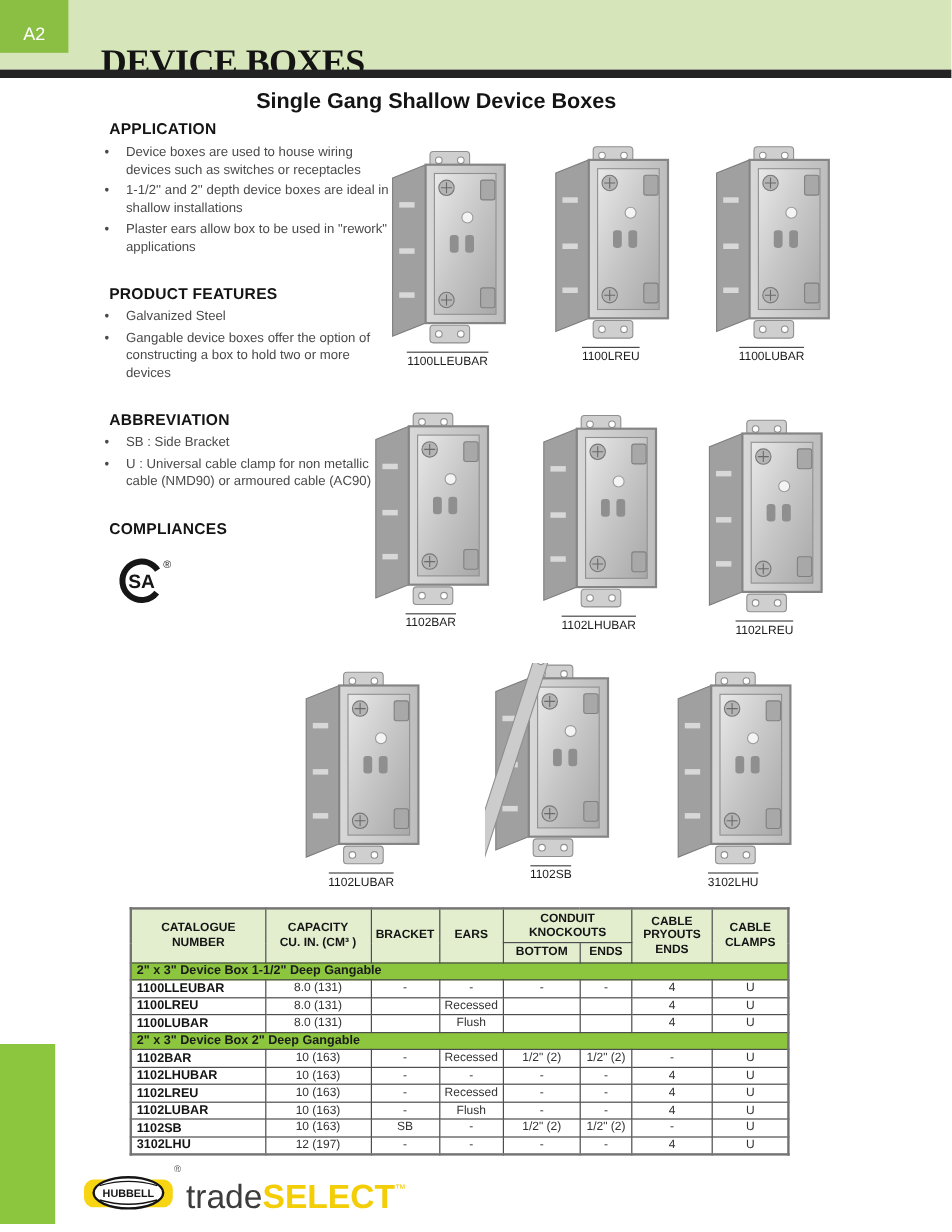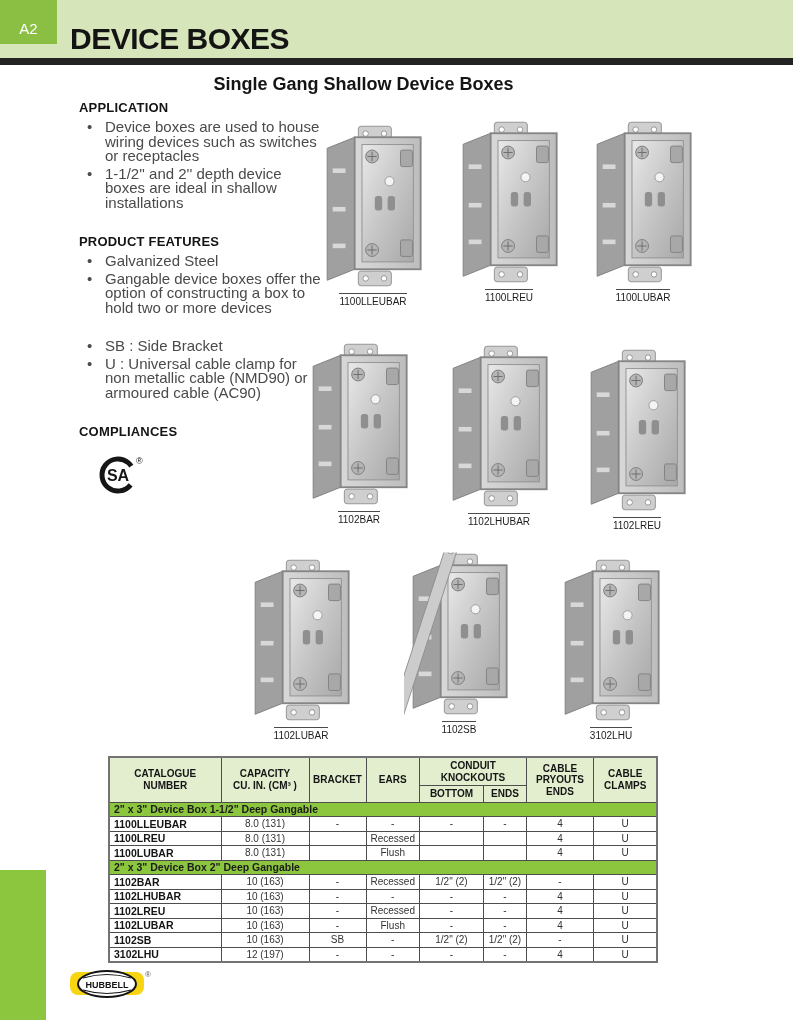--- a/index.html
+++ b/index.html
@@ -6,31 +6,31 @@
   body{
     width:793px;height:1027px;position:relative;background:#ffffff;
     font-family:"Liberation Sans","DejaVu Sans",sans-serif;color:#161616;
     overflow:hidden;
   }
   
   .banner{position:absolute;left:0;top:0;width:793px;height:58px;background:#d7e5ba;}
   .tab{position:absolute;left:0;top:0;width:57px;height:44px;background:#8abf44;
        display:flex;align-items:flex-end;justify-content:center;box-sizing:border-box;
        padding-bottom:7px;color:#ffffff;font-size:15px;}
-  .page-title{position:absolute;left:68px;top:20px;margin:2px;font-size:30px;line-height:34px;
-       font-weight:bold;letter-spacing:-0.5px;color:#141414;}
+  .page-title{position:absolute;left:68px;top:20px;margin:16px;font-size:30px;line-height:34px;
+       font-weight:bold;letter-spacing:-0.5px;color:#141414;font-family:Liberation Serif, serif;}
   .black-bar{position:absolute;left:0;top:58px;width:793px;height:7px;background:#232323;}
   
   .section-title{position:absolute;left:0;top:74px;width:727px;margin:0;text-align:center;
        font-size:18px;font-weight:bold;color:#141414;}
   
   .left-col{position:absolute;left:75px;top:100px;width:250px;}
-  .left-col h3{margin:0 0 5px 4px;font-size:13px;font-weight:bold;color:#141414;letter-spacing:0.2px;}
+  .left-col h3{margin:0 0 5px 16px;font-size:13px;font-weight:bold;color:#141414;letter-spacing:0.2px;}
   .left-col ul{list-style:none;margin:0 0 24px 0;padding:0;}
-  .left-col li{position:relative;padding-left:30px;font-size:15px;line-height:14.5px;
+  .left-col li{position:relative;padding-left:30px;font-size:11px;line-height:14.5px;
        color:#4a4a4a;margin:0 0 3px 0;}
   .left-col li::before{content:"•";position:absolute;left:12px;top:0;color:#4a4a4a;}
   .csa{margin:10px 0 0 22px;}
   
   .product{position:absolute;width:122px;margin:0;text-align:center;}
   .product svg.box{width:110px;height:168px;display:block;margin:0 auto;}
   .plabel{font-size:10px;color:#1c1c1c;display:inline-block;border-top:1px solid #4a4a4a;
        padding-top:2px;margin-top:3px;line-height:1.1;}
   .p0{left:312px;top:122px}.p1{left:448px;top:118px}.p2{left:582px;top:118px}
   .p3{left:298px;top:340px}.p4{left:438px;top:342px}.p5{left:576px;top:346px}
@@ -113,26 +113,28 @@
 </header>
 <div class="black-bar"></div>
 
 <h2 class="section-title">Single Gang Shallow Device Boxes</h2>
 
 <aside class="left-col">
   <h3>APPLICATION</h3>
   <ul>
     <li>Device boxes are used to house wiring devices such as switches or receptacles</li>
     <li>1-1/2'' and 2'' depth device boxes are ideal in shallow installations</li>
+    <li>Plaster ears allow box to be used in "rework" applications</li>
   </ul>
   <h3>PRODUCT FEATURES</h3>
   <ul>
     <li>Galvanized Steel</li>
     <li>Gangable device boxes offer the option of constructing a box to hold two or more devices</li>
   </ul>
+  <h3>ABBREVIATION</h3>
   <ul>
     <li>SB : Side Bracket</li>
     <li>U : Universal cable clamp for non metallic cable (NMD90) or armoured cable (AC90)</li>
   </ul>
   <h3>COMPLIANCES</h3>
   <div class="csa">
     <svg width="46" height="50" viewBox="0 0 46 50">
       <circle cx="21" cy="26" r="16" fill="none" stroke="#161616" stroke-width="5" stroke-dasharray="80 21" transform="rotate(38 21 26)"></circle>
       <text x="21" y="32" text-anchor="middle" font-size="16" font-weight="bold" fill="#161616">SA</text>
       <text x="39" y="15" font-size="9" fill="#161616">®</text>
@@ -303,15 +305,18 @@
 <footer class="footer">
   <div class="hubbell-box">
     <svg width="64" height="30" viewBox="0 0 64 30">
       <ellipse cx="32" cy="15" rx="29" ry="13" fill="#ffffff" stroke="#141414" stroke-width="2"></ellipse>
       <path d="M8 9 Q32 2 56 9" fill="none" stroke="#141414" stroke-width="1.2"></path>
       <path d="M8 21 Q32 28 56 21" fill="none" stroke="#141414" stroke-width="1.2"></path>
       <text x="32" y="18.5" text-anchor="middle" font-size="9" font-weight="bold" fill="#141414">HUBBELL</text>
     </svg>
   </div>
   <span class="reg">®</span>
+  <div class="tradeselect">
+    <span class="trade">trade</span><span class="select">SELECT</span><span class="tm">™</span>
+  </div>
 </footer>
 
 <div class="green-bar"></div>
 
 </body></html>

